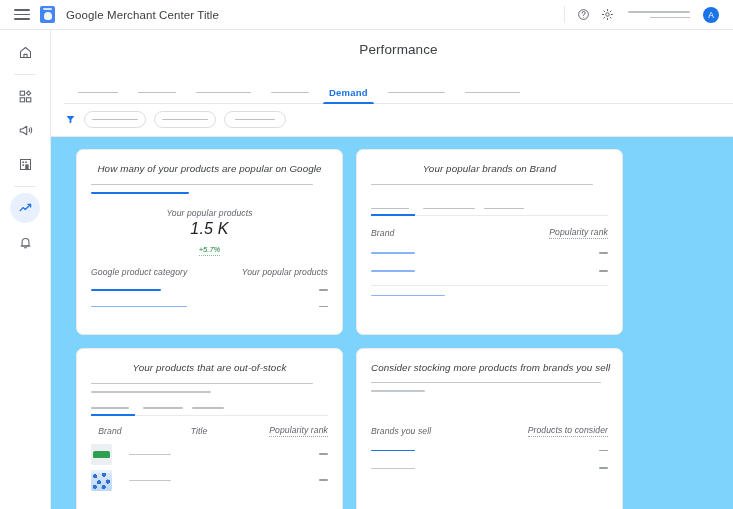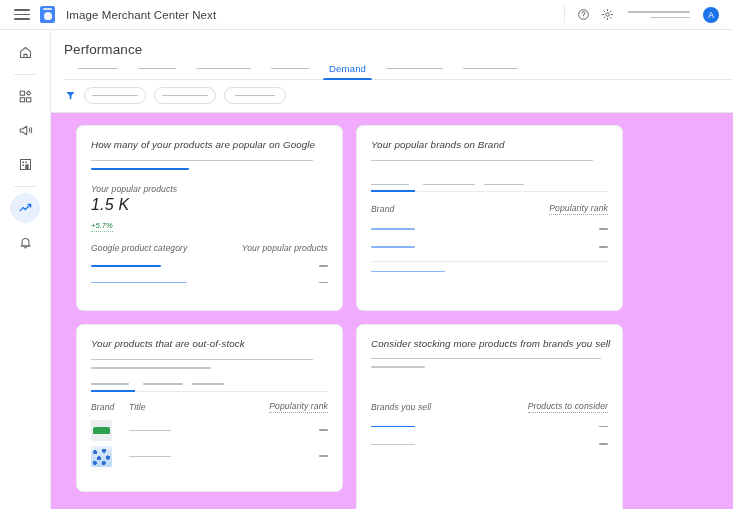--- a/index.html
+++ b/index.html
@@ -52,26 +52,26 @@
   }
   .nav-item {
     width: 30px; height: 30px; border-radius: 50%;
     display: flex; align-items: center; justify-content: center;
     margin-bottom: 4px; cursor: pointer; color: #5f6368;
   }
   .nav-item.active { background: #e8f0fe; color: #1a73e8; }
   .nav-sep { width: 22px; height: 1px; background: #e6e8eb; margin: 3px 0 6px; }
 
   
-  .content { position: absolute; top: 30px; left: 51px; right: 0; bottom: 0; background: #f0abfc; }
+  .content { position: absolute; top: 30px; left: 51px; right: 0; bottom: 0; background: #7dd3fc; text-align: center; }
   .page-head { background: #fff; padding: 12px 0 0 13px; }
   .page-title { font-size: 13.5px; color: #3c4043; letter-spacing: .1px; }
   .tabs {
     display: flex; align-items: flex-end; gap: 0; padding-left: 4px;
-    margin-top: 2px; border-bottom: 1px solid #e6e8eb; height: 21px;
+    margin-top: 26px; border-bottom: 1px solid #e6e8eb; height: 21px; font-weight: bold;
   }
   .tab {
     height: 21px; display: flex; align-items: center; justify-content: center;
     padding: 0 10px; cursor: pointer; position: relative;
   }
   .tab .ph { background: #bdc1c6; }
   .tab.active { color: #1a73e8; font-size: 9.5px; letter-spacing: .2px; }
   .tab.active::after {
     content: ""; position: absolute; left: 4px; right: 4px; bottom: -1px; height: 2px;
     background: #1a73e8; border-radius: 2px 2px 0 0;
@@ -146,21 +146,21 @@
 
 <div class="app">
 
   <div class="topbar">
     <div class="hamburger">
       <i></i>
         <i></i>
         <i></i>
     </div>
     <div class="logo"></div>
-    <div class="app-title">Image Merchant Center Next</div>
+    <div class="app-title">Google Merchant Center Title</div>
 
     <div class="topbar-right">
       <div class="sep-v"></div>
       <div class="icon-btn">
         <svg width="13" height="13" viewBox="0 0 24 24" fill="none" stroke="#5f6368" stroke-width="1.8">
           <circle cx="12" cy="12" r="9"></circle>
           <path d="M9.2 9.3a2.9 2.9 0 1 1 3.6 2.8c-.6.2-.9.7-.9 1.4v.5" stroke-linecap="round"></path>
           <circle cx="12" cy="17" r="0.9" fill="#5f6368" stroke="none"></circle>
         </svg>
       </div>

